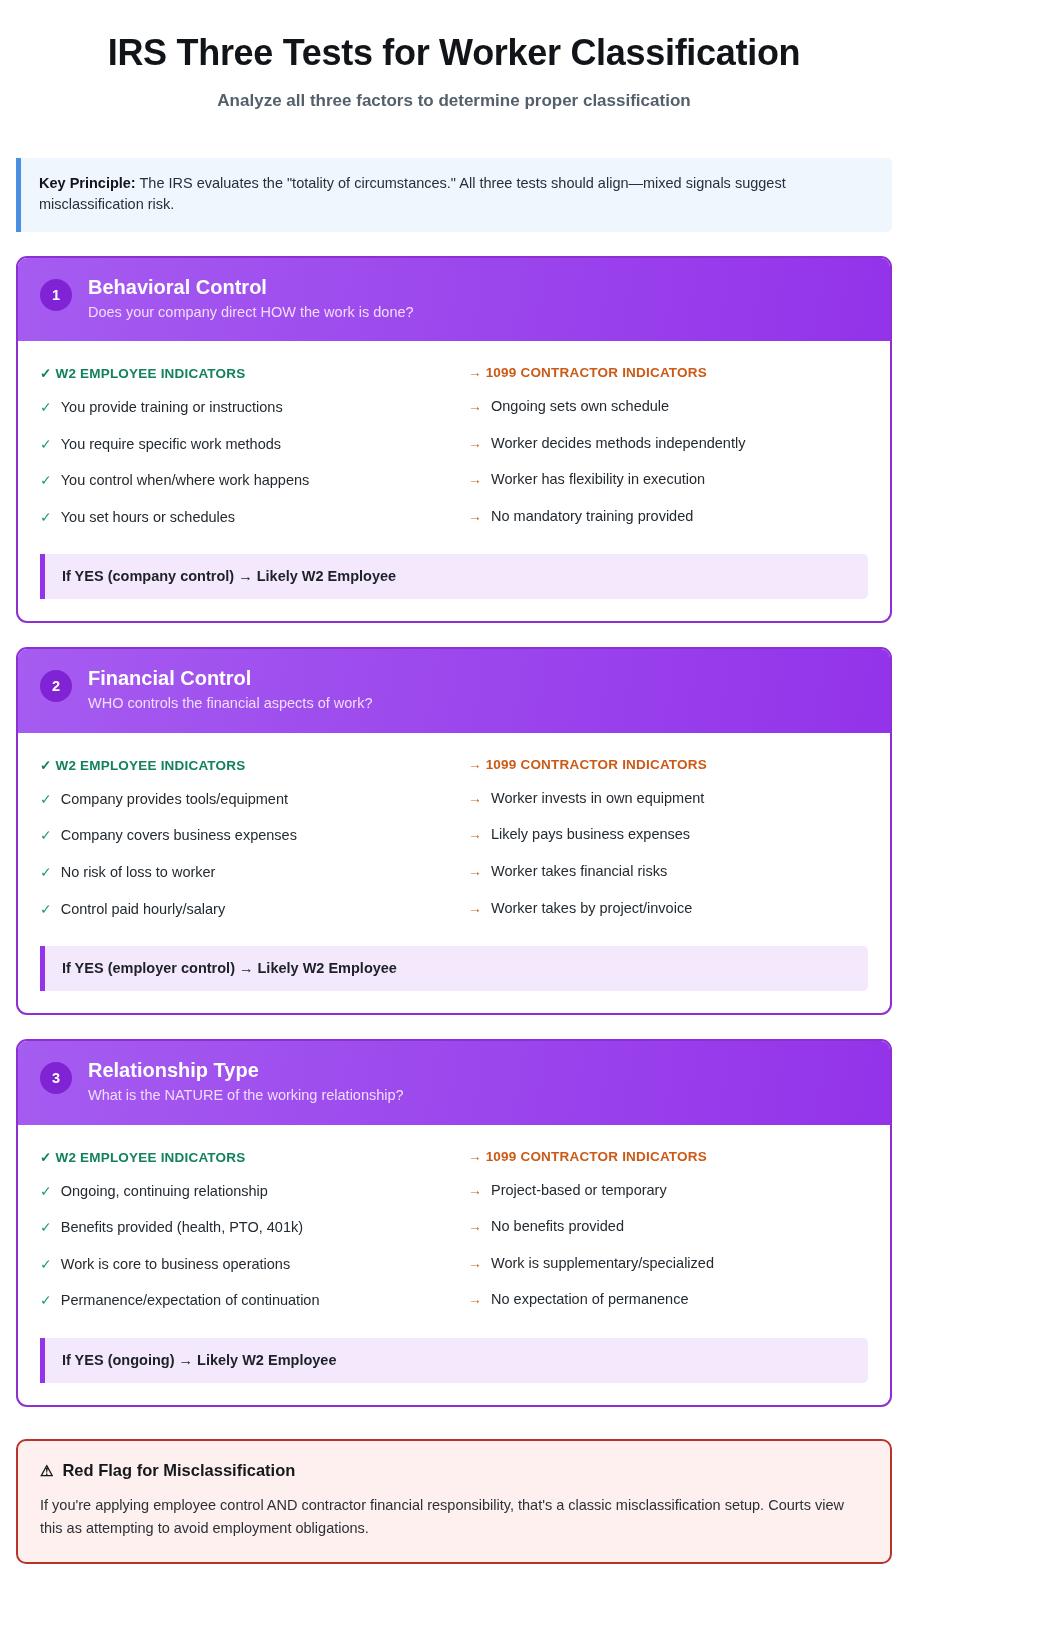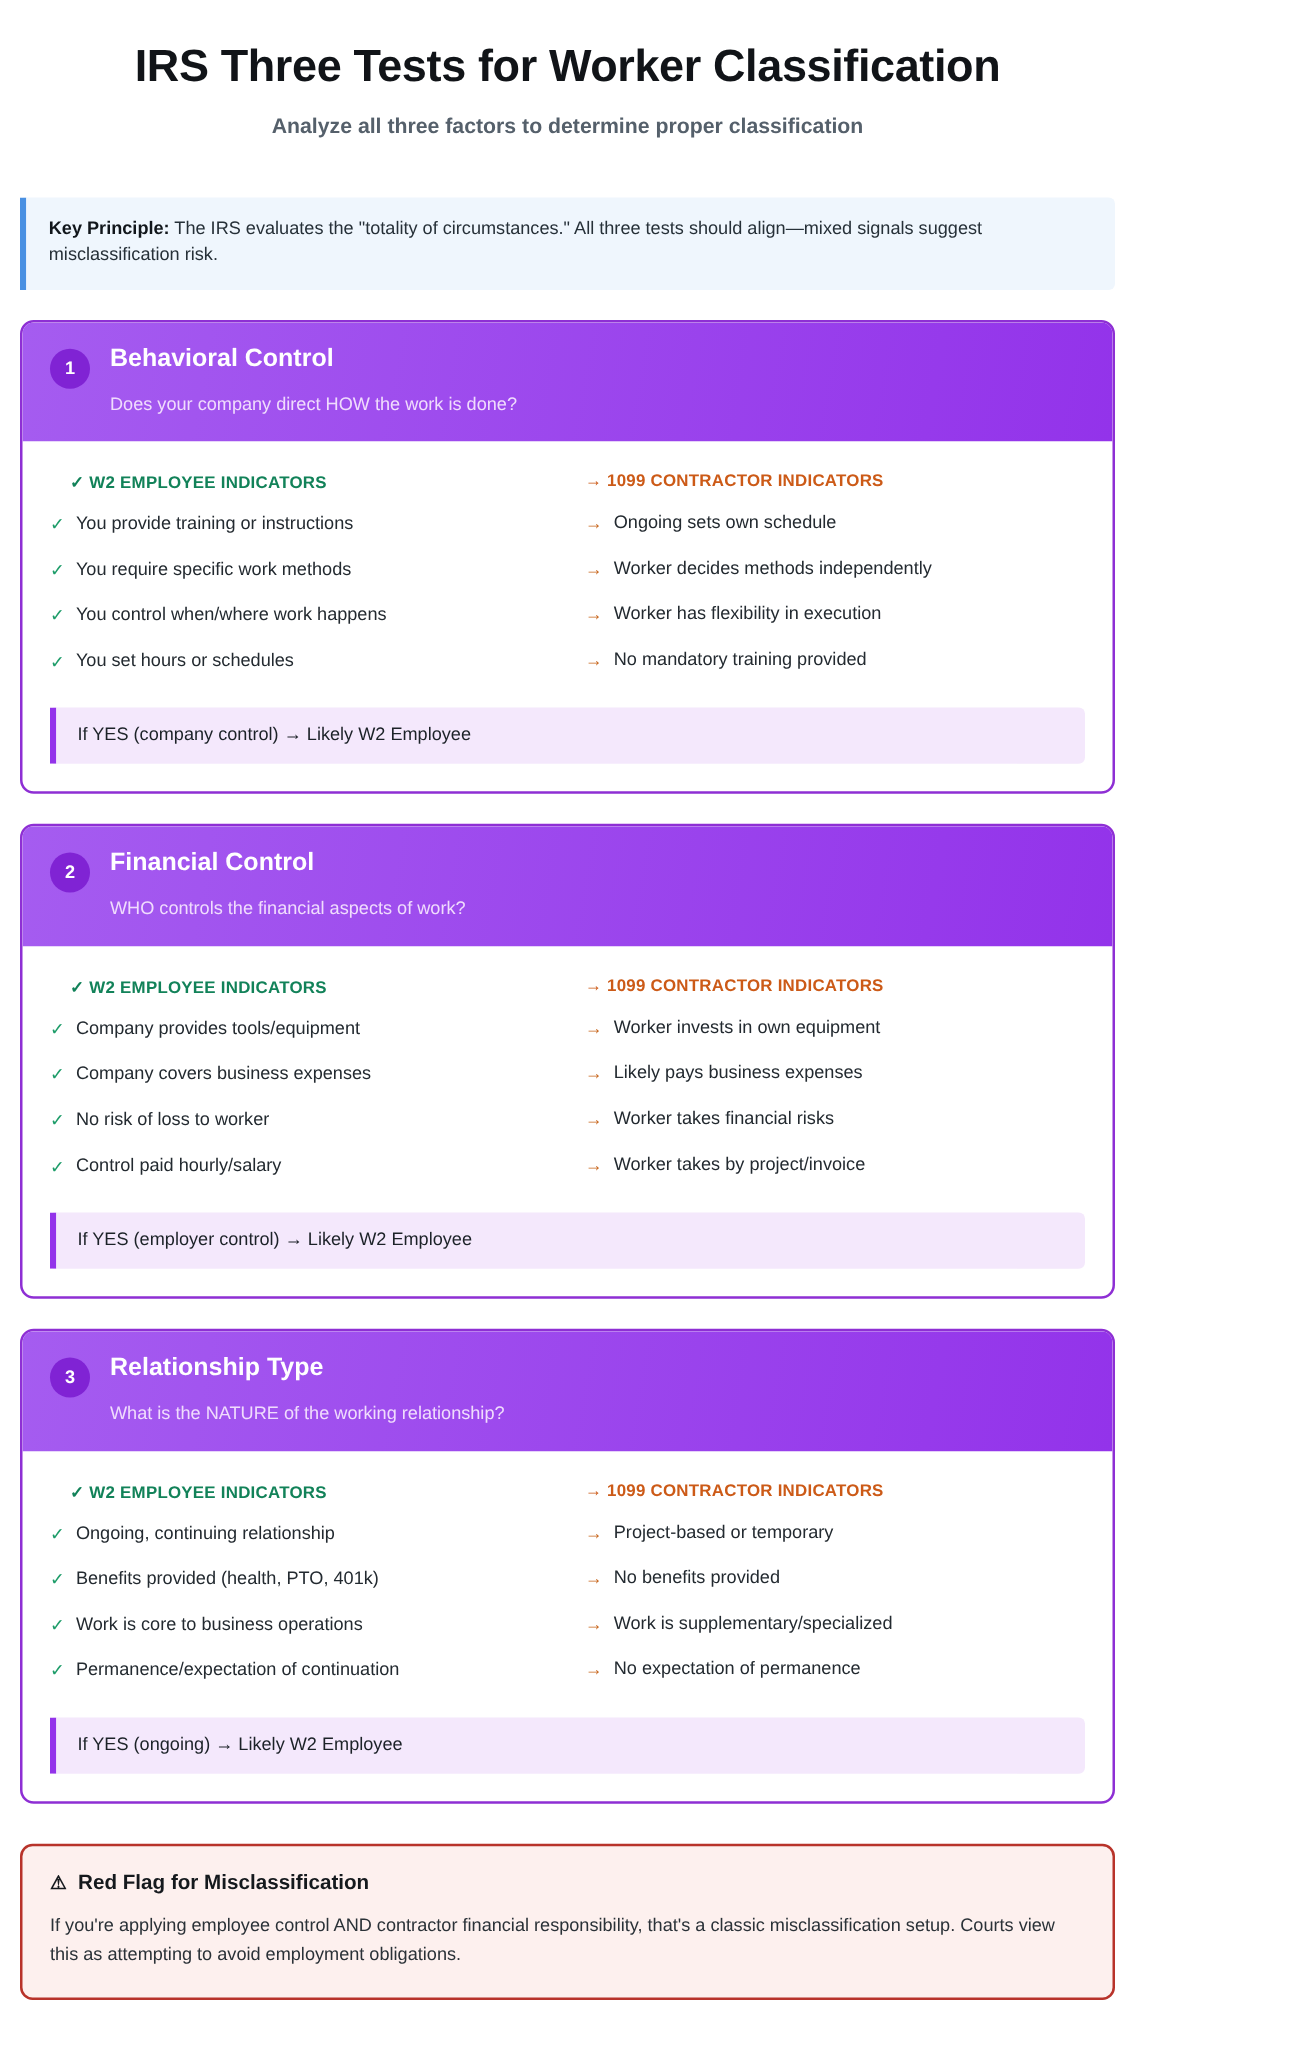--- a/index.html
+++ b/index.html
@@ -70,21 +70,21 @@
     border-radius: 50%;
     background: #8023d4;
     color: #ffffff;
     font-size: 14.5px;
     font-weight: bold;
     display: flex;
     align-items: center;
     justify-content: center;
     margin-top: 4px;
   }
-  .card-head-text { display: flex; flex-direction: column; gap: 16px; }
+  .card-head-text { display: flex; flex-direction: column; gap: 4px; }
   .card-title {
     font-size: 20px;
     font-weight: bold;
     color: #ffffff;
     line-height: 1.2;
   }
   .card-question {
     font-size: 14.5px;
     color: #f0dcfd;
     line-height: 1.35;
@@ -96,21 +96,21 @@
     display: grid;
     grid-template-columns: 1fr 1fr;
     column-gap: 28px;
   }
   .col-heading {
     font-size: 13.5px;
     font-weight: bold;
     letter-spacing: 0.2px;
     margin-bottom: 17px;
   }
-  .col-heading.w2 { color: #128259; margin-left: 16px; }
+  .col-heading.w2 { color: #128259; }
   .col-heading.c1099 { color: #cc5a17; }
 
   .item {
     display: flex;
     align-items: flex-start;
     gap: 9px;
     font-size: 14.5px;
     color: #232a30;
     line-height: 1.35;
     margin-bottom: 17px;
@@ -121,21 +121,21 @@
   .mark.arrow { color: #c96a22; }
 
   
   .conclusion {
     margin-top: 27px;
     background: #f4e8fc;
     border-left: 5px solid #9333ea;
     border-radius: 0 5px 5px 0;
     padding: 14px 18px 15px 17px;
     font-size: 14.5px;
-    font-weight: normal;
+    font-weight: bold;
     color: #1c2228;
   }
 
   
   .redflag {
     margin-top: 32px;
     background: #fdf0ee;
     border: 2px solid #b8332a;
     border-radius: 10px;
     padding: 20px 22px 22px 22px;

